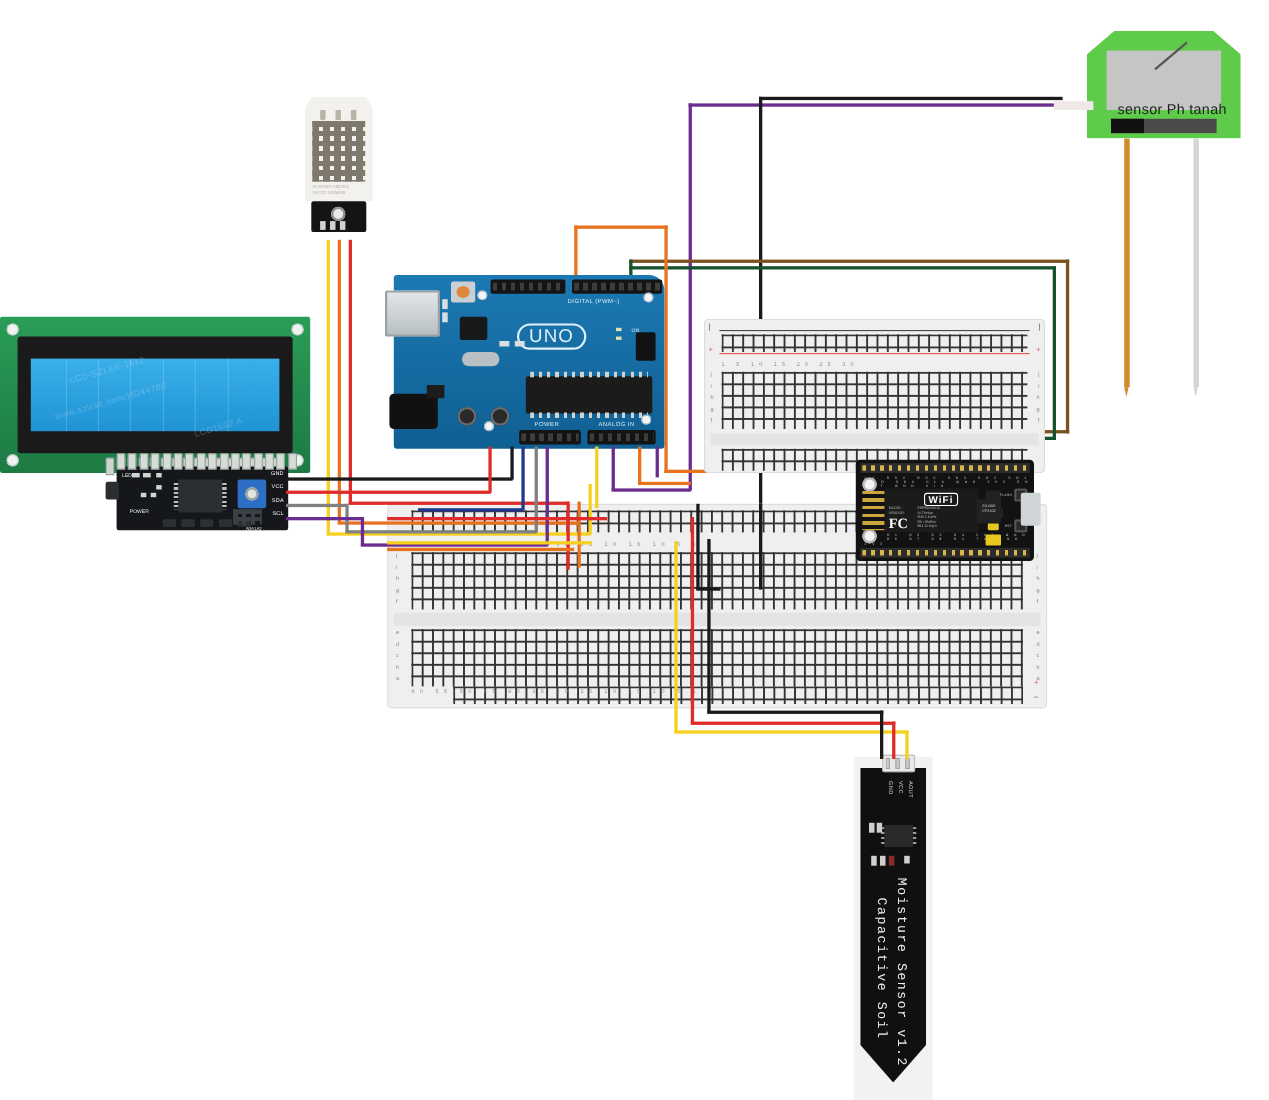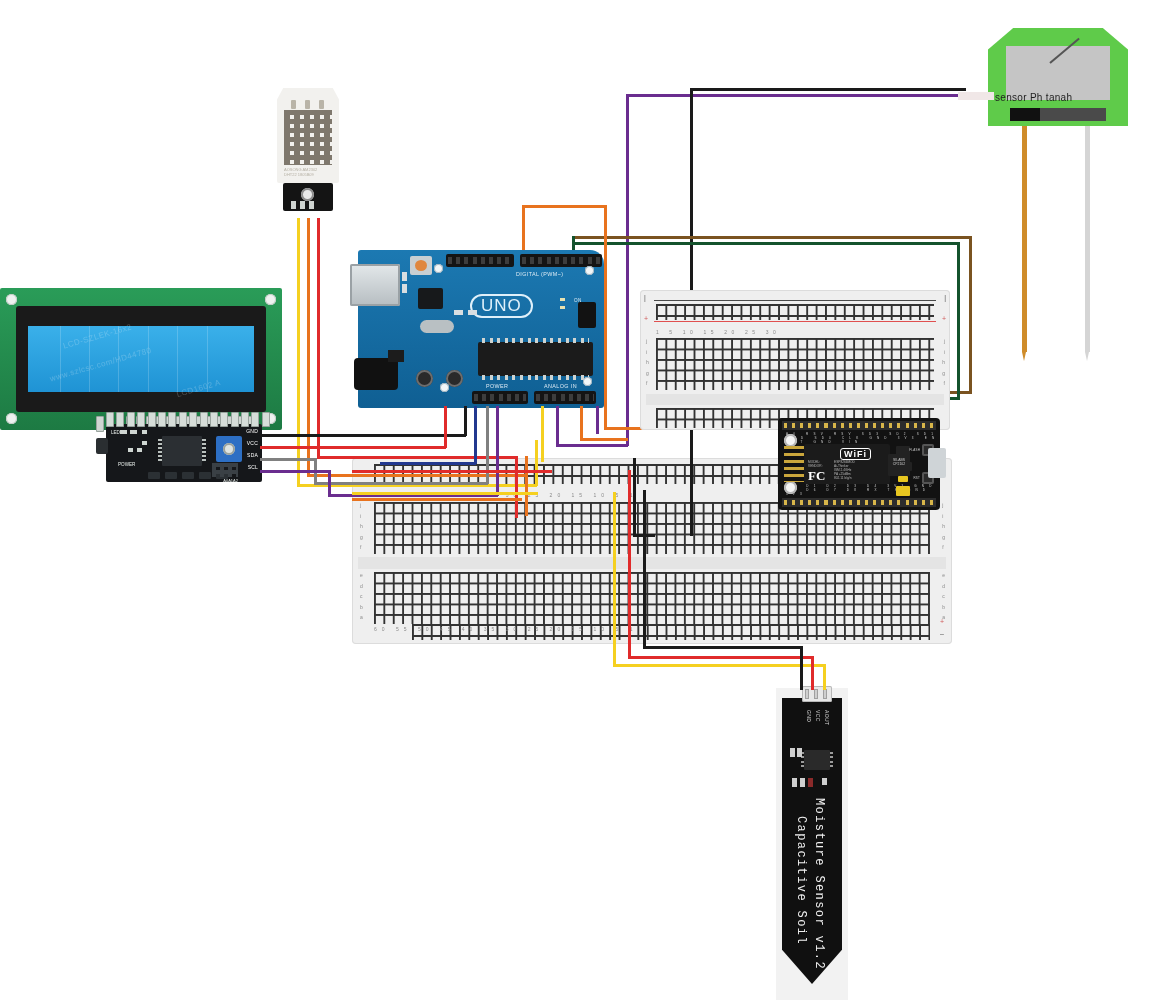--- a/index.html
+++ b/index.html
@@ -126,21 +126,21 @@
   #esp .chiptxt{position:absolute;color:#cfcfcf;font-size:3.4px;line-height:4.2px;text-align:center;}
   #esp .pinl{position:absolute;color:#cfcfcf;font-size:3px;letter-spacing:.2px;}
 
   
   #ph{left:988px;top:28px;width:140px;height:110px;}
   #ph .body{position:absolute;left:0;top:0;width:140px;height:98px;background:#5fcb4a;
       clip-path:polygon(18% 0,82% 0,100% 22%,100% 100%,0 100%,0 22%);}
   #ph .scr{position:absolute;left:18px;top:18px;width:104px;height:54px;background:#c5c5c5;}
   #ph .needle{position:absolute;left:62px;top:34px;width:38px;height:2px;background:#555;
       transform:rotate(-40deg);transform-origin:left center;}
-  #ph .label{position:absolute;left:7px;top:64px;color:#1f1f1f;font-size:10px;letter-spacing:.3px;}
+  #ph .label{position:absolute;left:28px;top:64px;color:#1f1f1f;font-size:13px;letter-spacing:.3px;}
   #ph .bar{position:absolute;left:22px;top:80px;width:96px;height:13px;background:#4a4a4a;}
   #ph .bar:before{content:"";position:absolute;left:0;top:0;width:30px;height:13px;background:#111;}
   .probe{position:absolute;width:5px;}
   .probe.cu{background:#cf8c2a;}
   .probe.ag{background:#d5d5d5;}
   .probe:after{content:"";position:absolute;left:0;bottom:-8px;width:0;height:0;
       border-left:2.5px solid transparent;border-right:2.5px solid transparent;border-top:8px solid inherit;}
   .probe-tip{position:absolute;width:0;height:0;border-left:2.5px solid transparent;border-right:2.5px solid transparent;}
 
   

